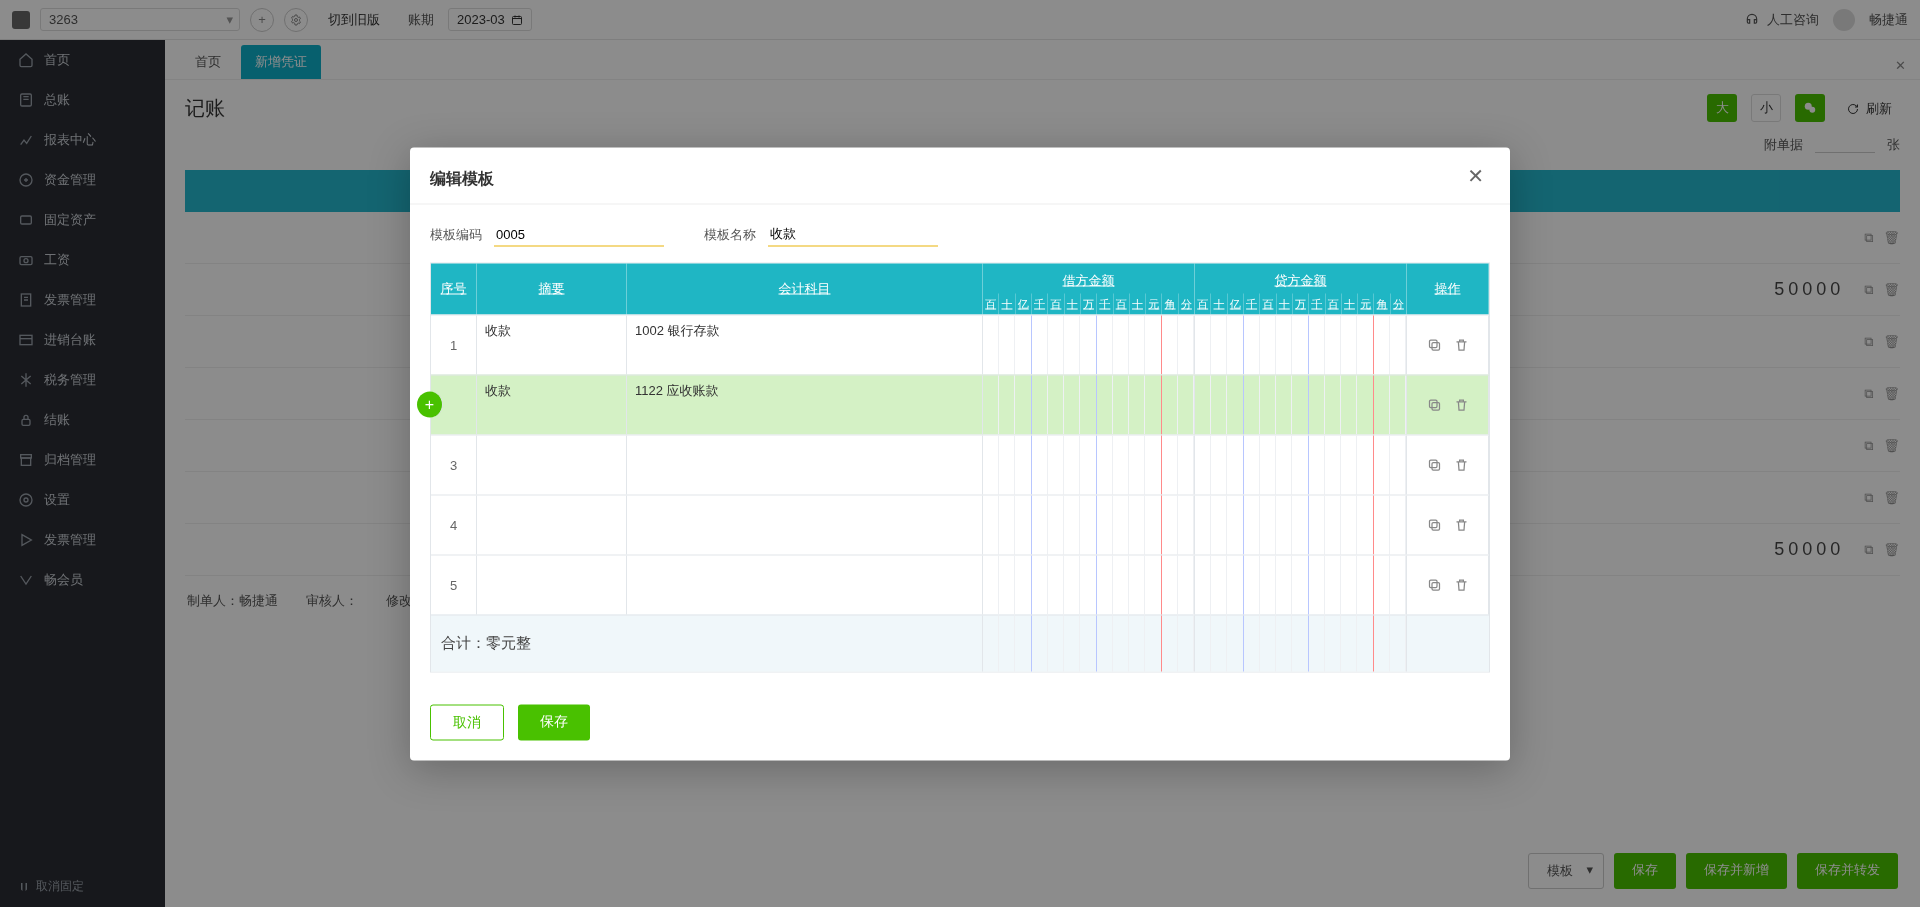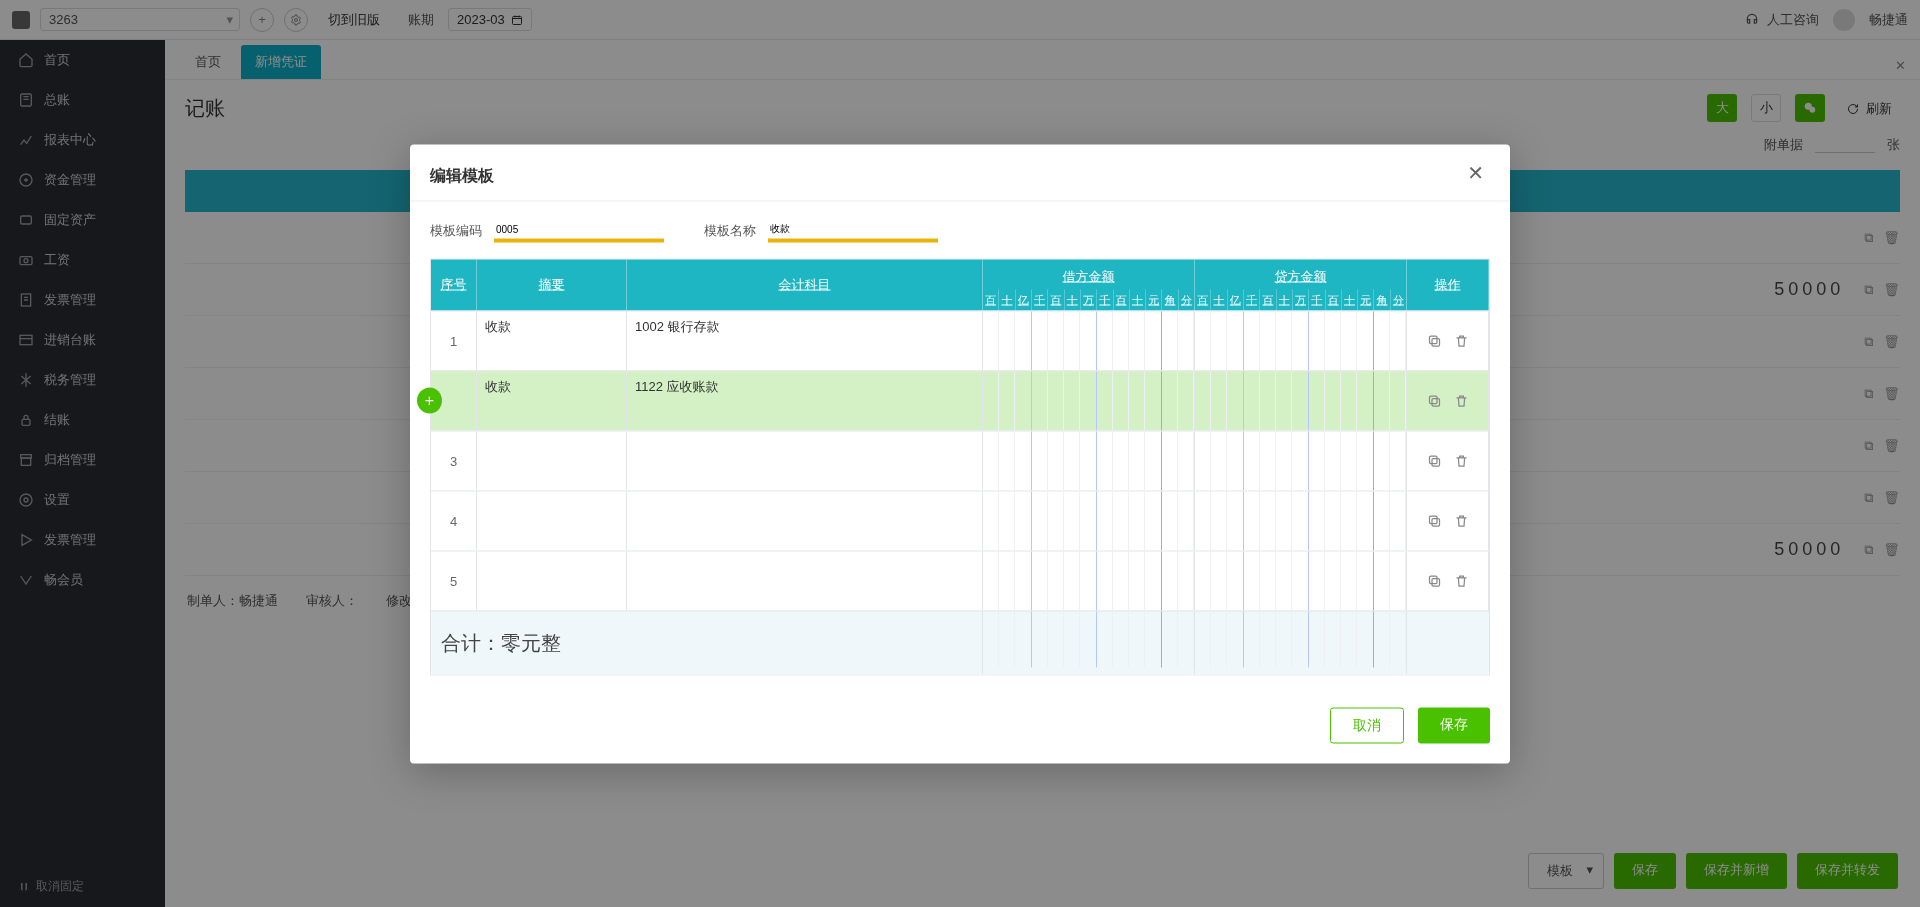--- a/index.html
+++ b/index.html
@@ -52,21 +52,21 @@
 
 
 .modal { position:absolute; left:50%; top:50%; transform:translate(-50%,-50%); width:1100px; background:#fff; border-radius:4px; box-shadow:0 8px 40px rgba(0,0,0,.25); }
 .modal-head { display:flex; align-items:flex-end; padding:14px 20px; border-bottom:1px solid #eee; }
 .modal-head h2 { font-size:16px; font-weight:600; }
 .modal-close { margin-left:auto; font-size:20px; color:#666; cursor:pointer; padding:2px 6px; }
 .modal-body { padding:10px 20px 18px; }
 .form-row { display:flex; gap:40px; padding:8px 0 16px; }
 .form-row .fld { display:flex; align-items:center; gap:12px; }
 .form-row label { color:#555; }
-.form-row input { border:none; border-bottom:4px solid #eab308; padding:4px 2px; width:170px; font-size:10px; }
+.form-row input { border:none; border-bottom:1px solid #eab308; padding:4px 2px; width:170px; font-size:13px; }
 
 
 .t-table { border:1px solid #e2e6ea; }
 .t-head { display:flex; background:#1fb6c4; color:#fff; font-size:13px;text-decoration:underline; }
 .t-head > div { border-right:1px solid rgba(255,255,255,.35); }
 .col-idx { width:46px; }
 .col-sum { width:150px; }
 .col-acc { width:356px; }
 .col-amt { width:212px; }
 .col-op  { flex:1; }
@@ -85,25 +85,25 @@
 .t-row .col-op span { cursor:pointer; }
 .t-row.active { background:#d4f1c5; }
 .t-row.active .add-btn { position:absolute; left:-14px; top:50%; transform:translateY(-50%); width:26px; height:26px; border-radius:50%; background:#49c100; color:#fff; display:flex; align-items:center; justify-content:center; font-size:16px; cursor:pointer; }
 
 .cells { display:flex; height:100%; }
 .cells span { flex:1; border-right:1px solid #eef0f3; }
 .cells span.m-blue { border-right:1px solid #b8c6ff; }
 .cells span.m-red  { border-right:1px solid #ff8a8a; }
 
 .t-foot { display:flex; border-top:1px solid #e2e6ea; background:#f0f7fa; }
-.t-foot .lab { width:552px; padding:18px 10px; font-size:20px; color:#444; border-right:1px solid #e2e6ea; }
+.t-foot .lab { width:552px; padding:18px 10px; font-size:15px; color:#444; border-right:1px solid #e2e6ea; }
 .t-foot .cells-wrap { width:212px; border-right:1px solid #e2e6ea; }
 .t-foot .blank { flex:1; }
 
-.modal-foot { display:flex; justify-content:flex-end; gap:14px; padding:14px 20px 20px; }
+.modal-foot { display:flex; gap:14px; padding:14px 20px 20px; }
 .m-btn { padding:8px 22px; border-radius:3px; cursor:pointer; font-size:14px; }
 .m-btn.cancel { border:1px solid #49c100; color:#49c100; background:#fff; }
 .m-btn.save   { background:#49c100; color:#fff; }
 
 svg{display:block}
 </style>
 </head>
 <body>
 
 <div class="topbar">

